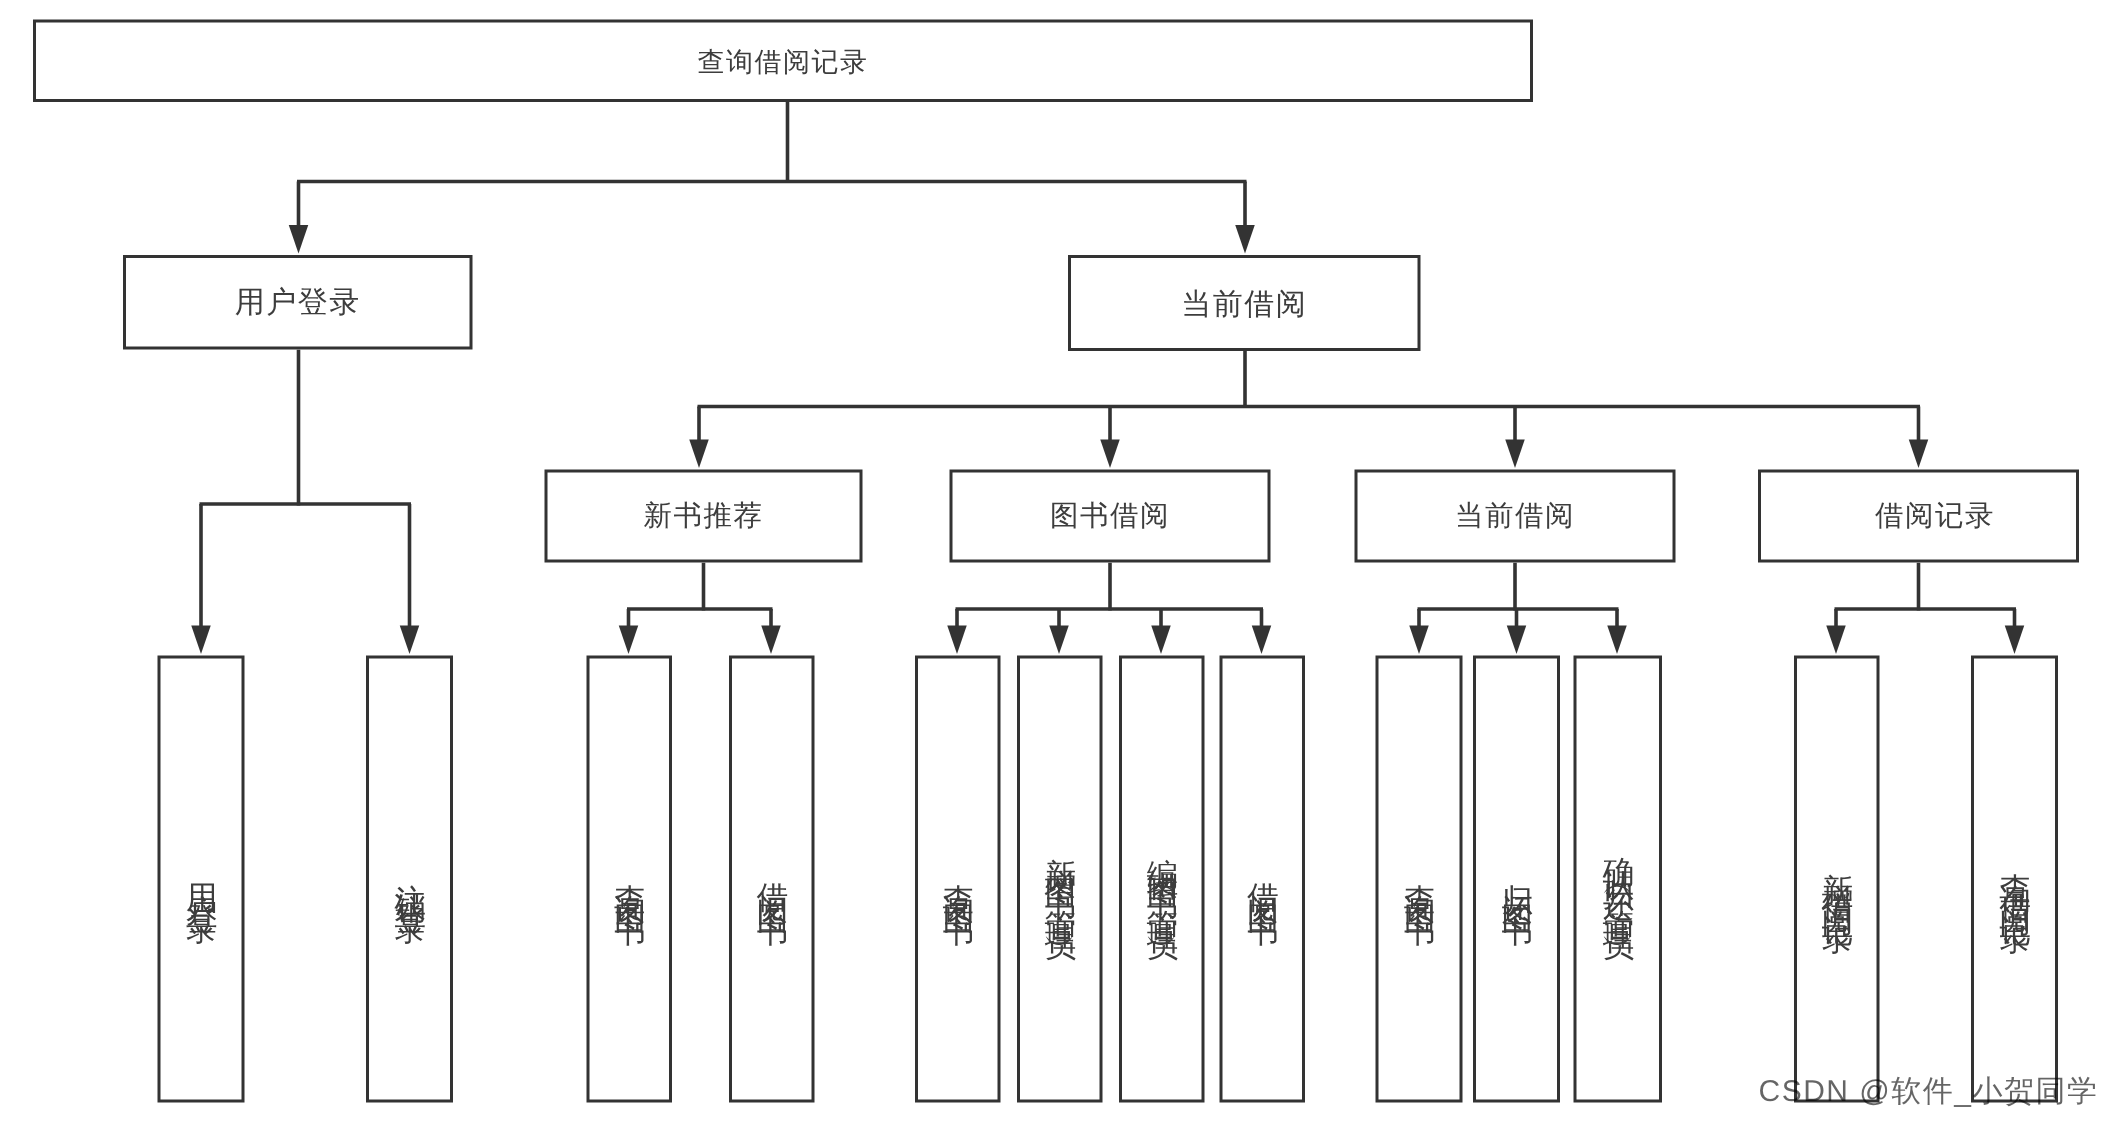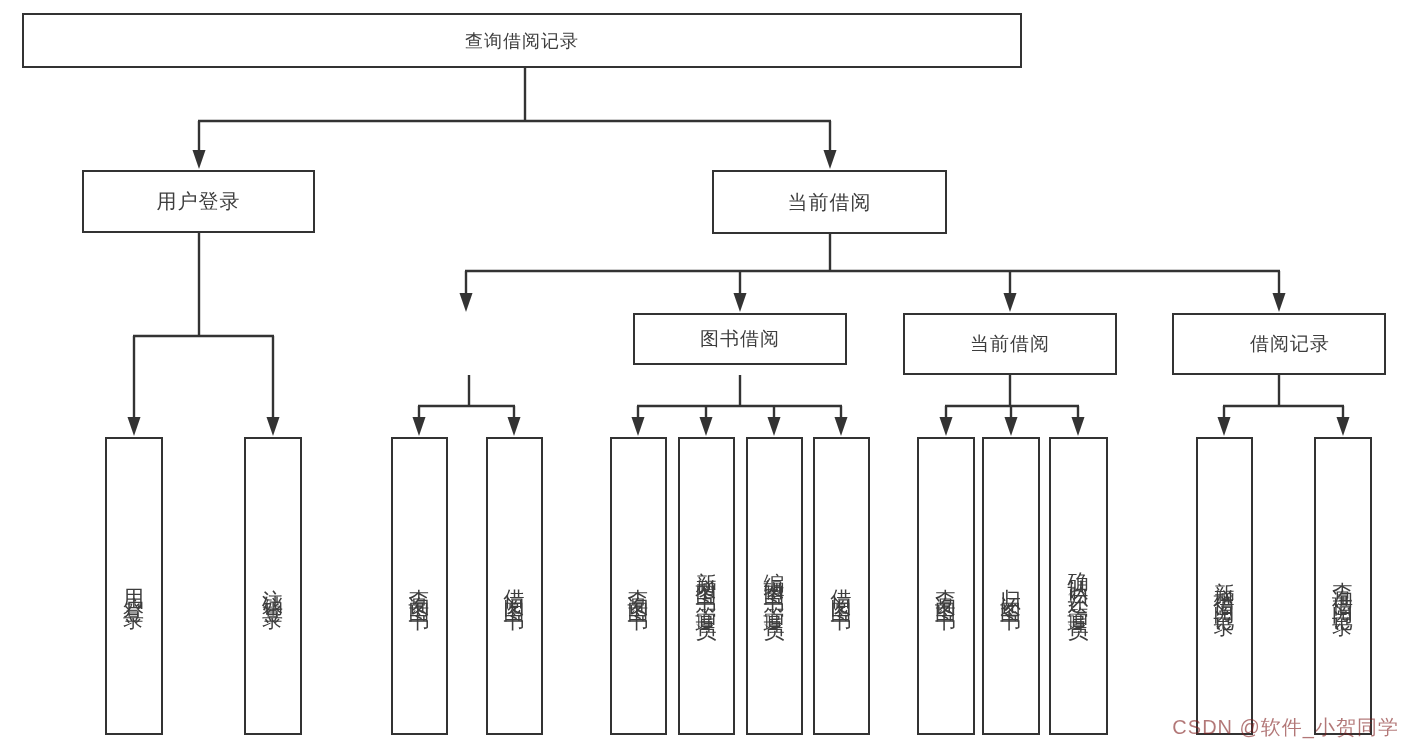--- a/index.html
+++ b/index.html
@@ -30,21 +30,21 @@
     font-size:21px;
     letter-spacing:7px;
     line-height:1;
   }
   #wires{position:absolute;left:0;top:0;width:1405px;height:747px;}
   #watermark{
     position:absolute;
     right:6px;
     bottom:6px;
     font-size:20px;
-    color:#7f1d1d;
+    color:#000000;
     opacity:0.6;
     letter-spacing:1px;
     white-space:nowrap;
   }
 </style>
 </head>
 <body>
 
 <div id="canvas">
 
@@ -121,21 +121,24 @@
     <span>查询借阅记录</span>
   </div>
 
   <div class="node l2box" style="left:82px;top:170px;width:233px;height:63px;">
     <span>用户登录</span>
   </div>
   <div class="node l2box" style="left:712px;top:170px;width:235px;height:64px;">
     <span>当前借阅</span>
   </div>
 
-  <div class="node hbox" style="left:633px;top:313px;width:214px;height:52px;">
+  <div class="node hbox" style="left:363px;top:313px;width:212px;height:62px;">
+    <span>新书推荐</span>
+  </div>
+  <div class="node hbox" style="left:633px;top:313px;width:214px;height:62px;">
     <span>图书借阅</span>
   </div>
   <div class="node hbox" style="left:903px;top:313px;width:214px;height:62px;font-family:Liberation Serif, serif;">
     <span>当前借阅</span>
   </div>
   <div class="node hbox" style="left:1172px;top:313px;width:214px;height:62px;padding-left:22px;">
     <span>借阅记录</span>
   </div>
 
   <div class="node vbox" style="left:105px;top:437px;width:58px;height:298px;">

